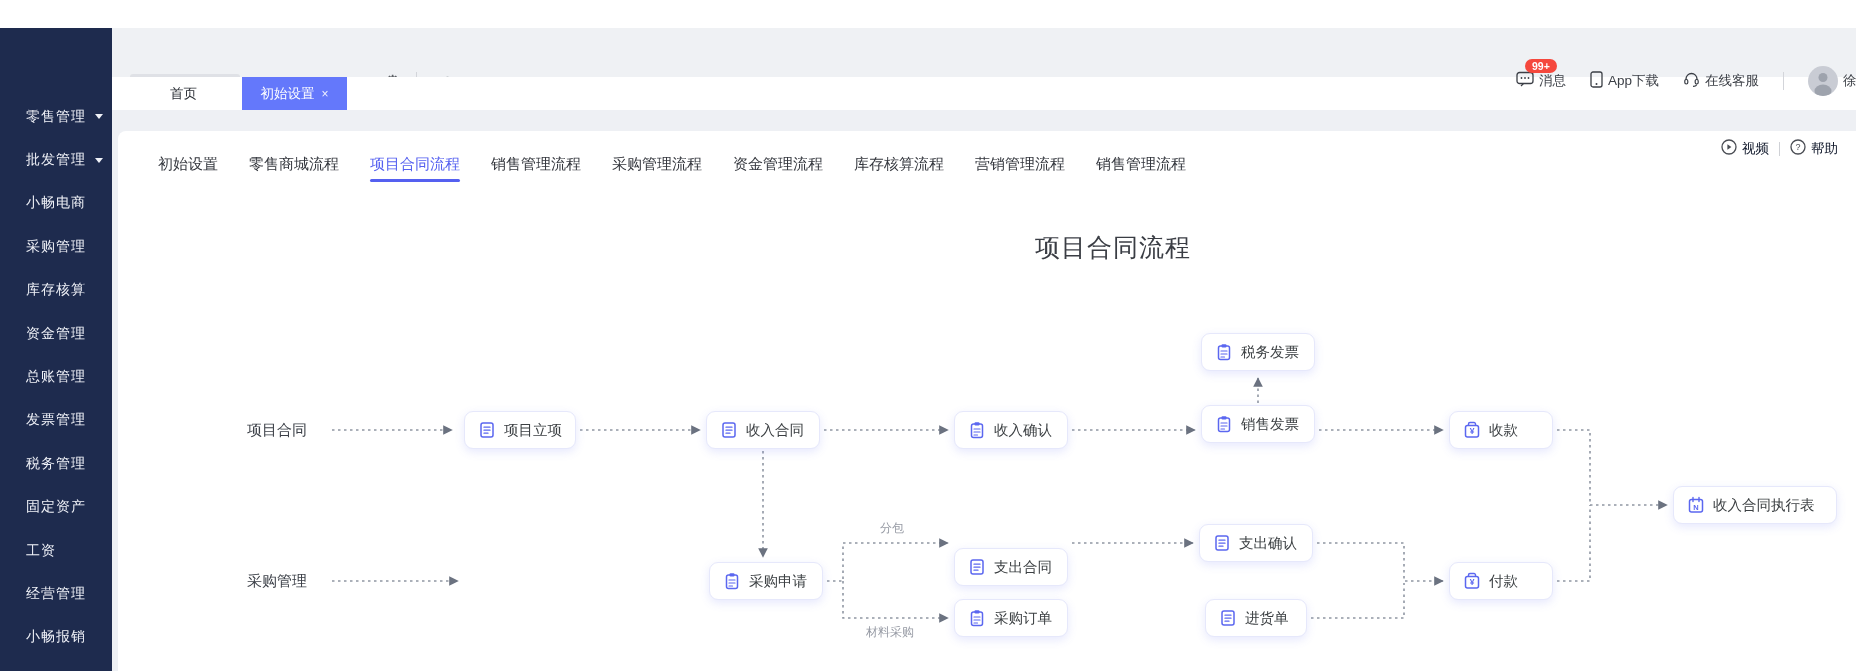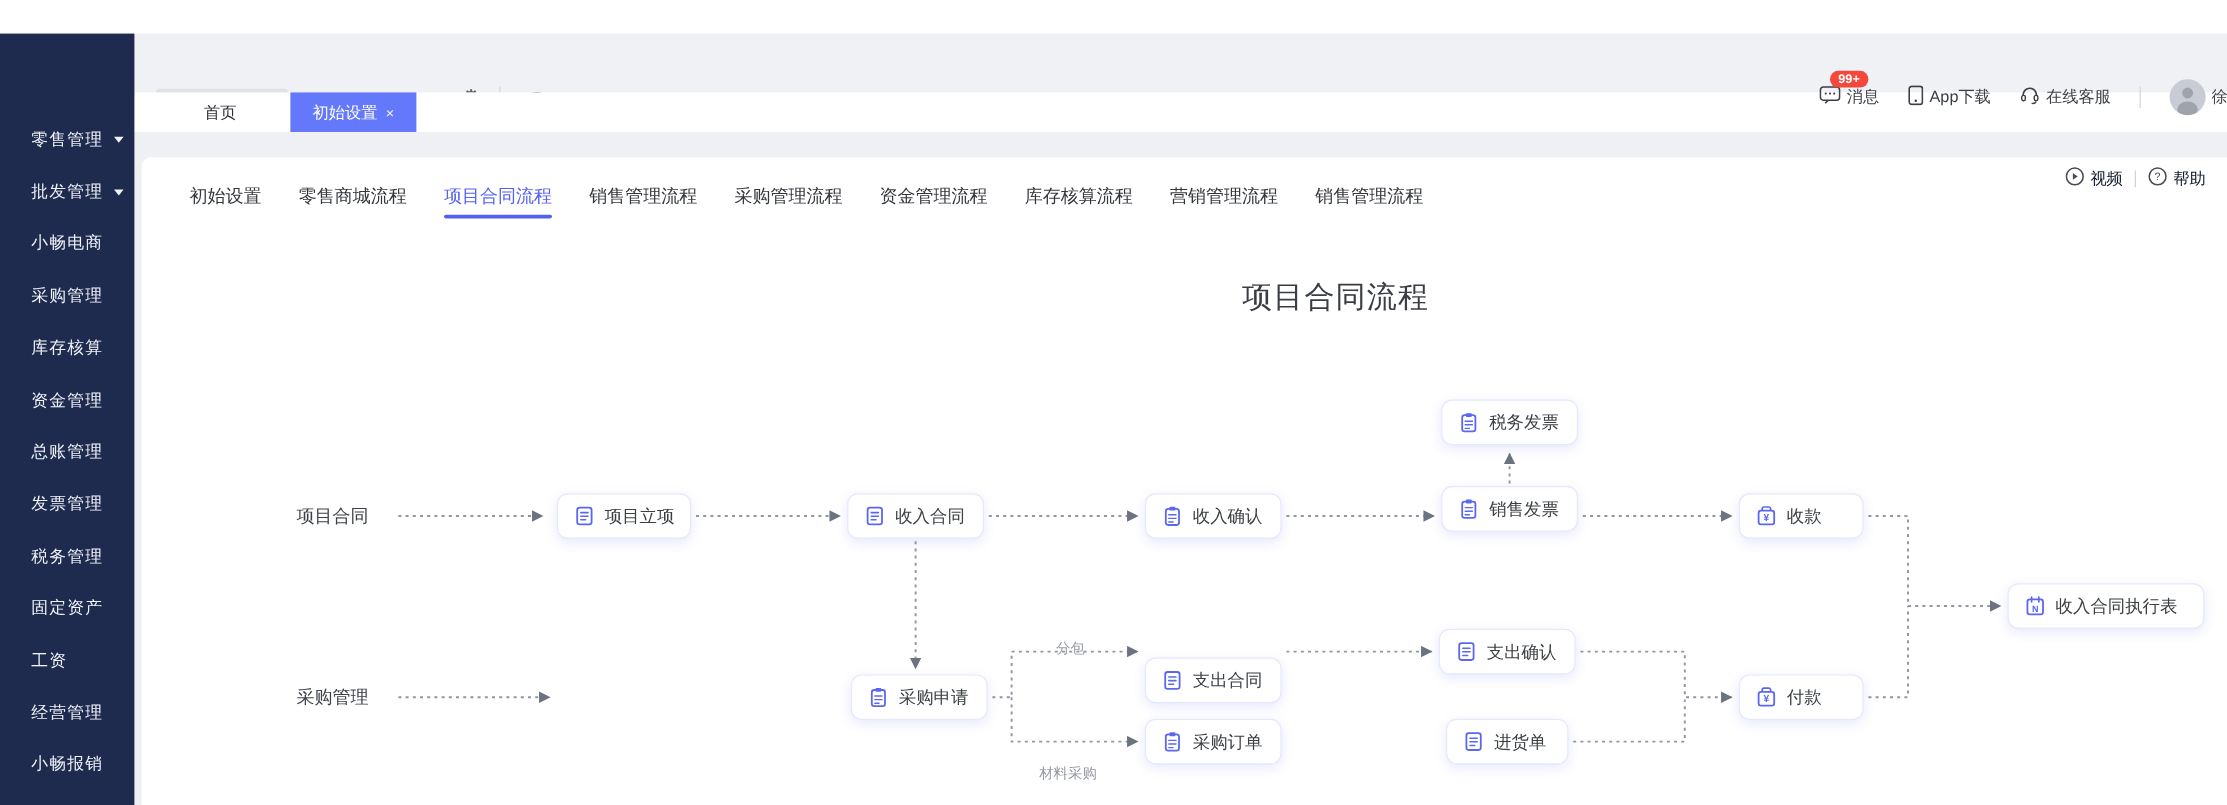--- a/index.html
+++ b/index.html
@@ -53,21 +53,21 @@
 
   .flow-title { position:absolute; left:795px; top:100px; width:400px; text-align:center; font-size:25px; color:#3a3d44; font-weight:500; letter-spacing:1px; }
 
   
   #flow-layer { position:absolute; left:0; top:0; width:1856px; height:671px; z-index:6; pointer-events:none; }
   #edge-svg { position:absolute; left:0; top:0; }
   .flow-node { position:absolute; height:38px; background:#fff; border:1px solid #e6e8fb; border-radius:9px;
                box-shadow:0 3px 10px rgba(100,110,240,.16); display:flex; align-items:center; gap:8px;
                padding:0 13px; font-size:14.5px; color:#3c4043; cursor:pointer; pointer-events:auto; white-space:nowrap; }
   .flow-label { position:absolute; font-size:15px; color:#3c4048; font-weight:500; white-space:nowrap; }
-  .edge-label { position:absolute; font-size:12px; color:#969aa4; white-space:nowrap;margin-top:12px; }
+  .edge-label { position:absolute; font-size:12px; color:#969aa4; white-space:nowrap; }
 
   
   .side-menu { position:absolute; left:0; top:67px; width:112px; }
   .sb-item { height:43.4px; display:flex; align-items:center; padding-left:26px; color:#f0f2f8; font-size:14px; letter-spacing:1px; cursor:pointer; }
   .caret { width:0; height:0; border-left:4.5px solid transparent; border-right:4.5px solid transparent; border-top:5.5px solid #f0f2f8; margin-left:9px; }
 </style>
 </head>
 <body>
 
 <div class="top-white"></div>

